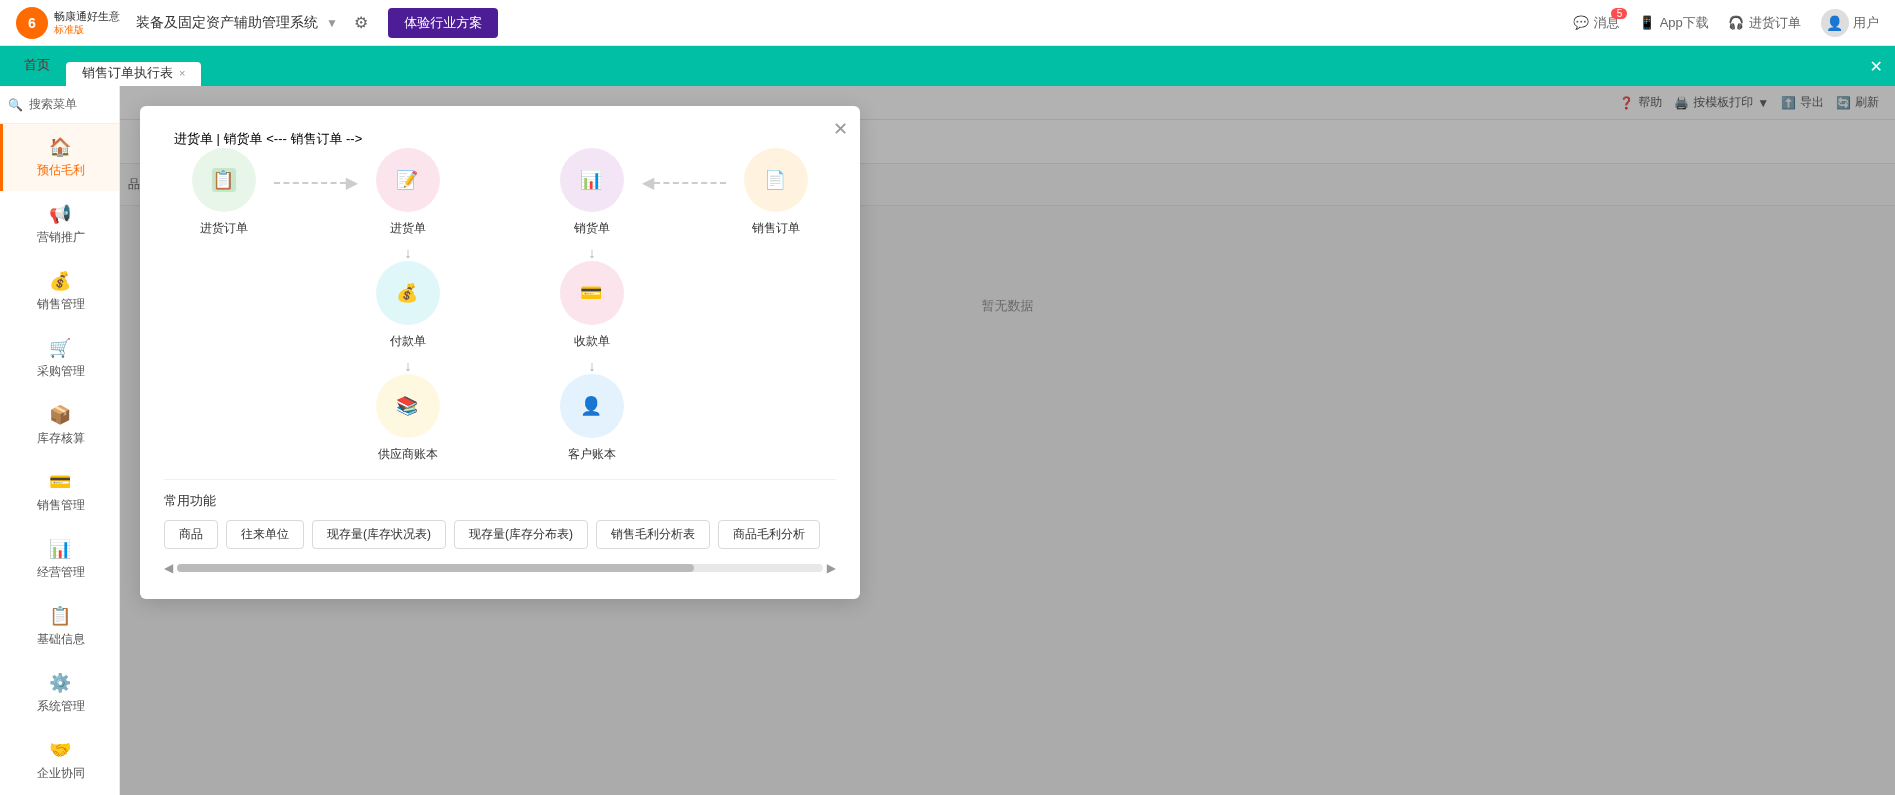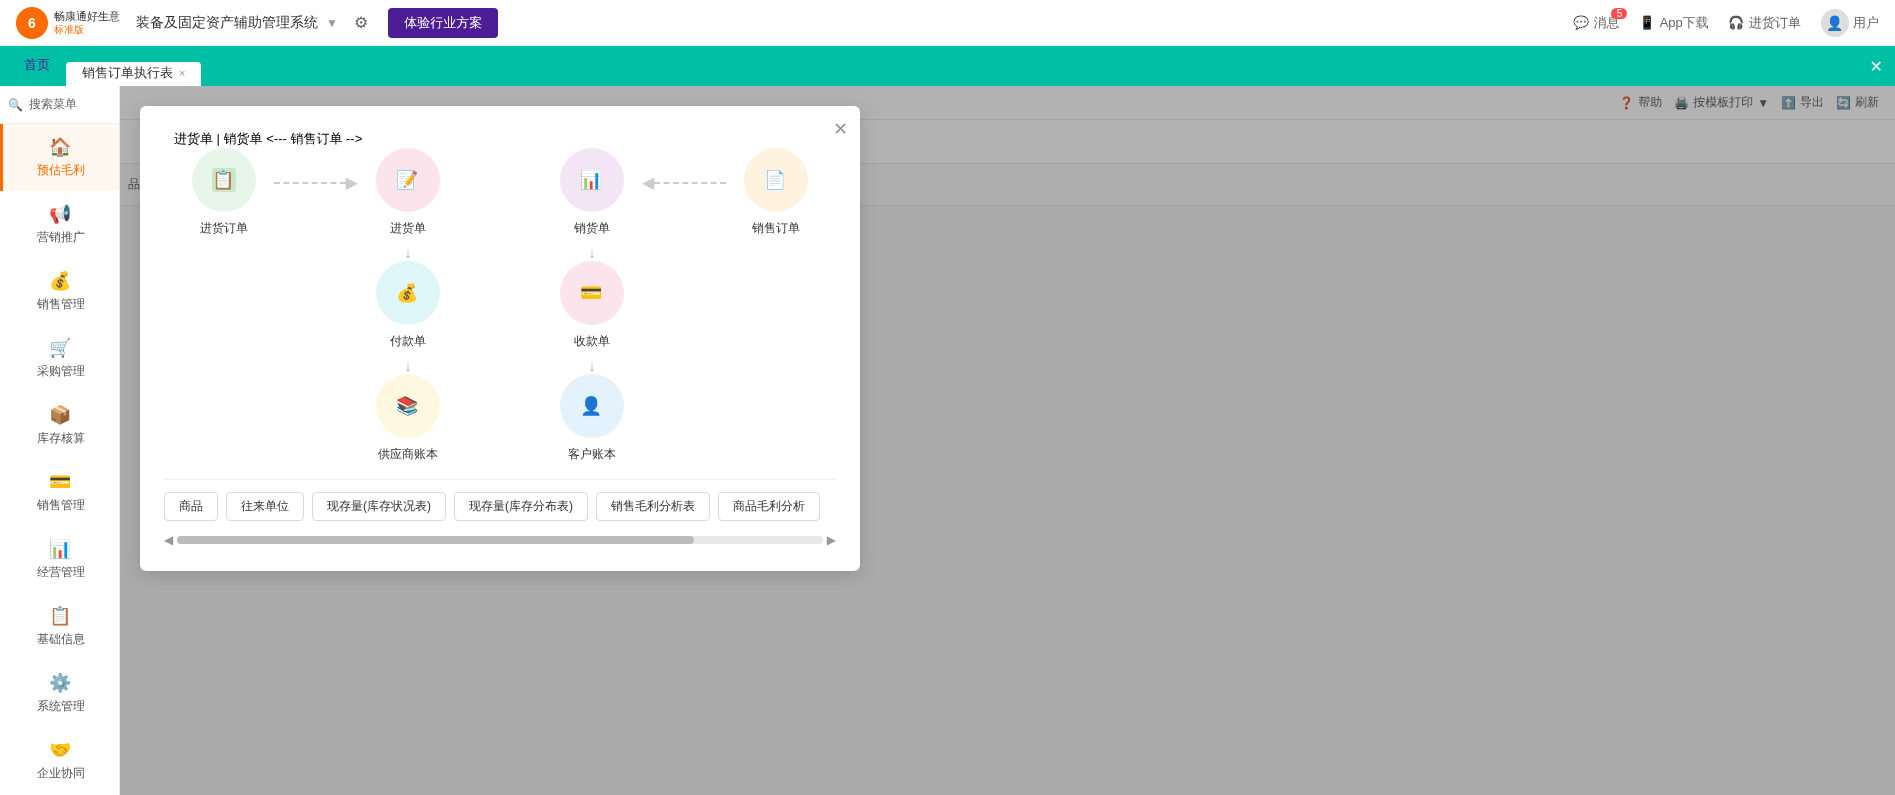--- a/index.html
+++ b/index.html
@@ -116,21 +116,21 @@
       background: #00bfa5;
       display: flex;
       align-items: stretch;
       padding: 0 8px;
       position: relative;
     }
     .nav-tab {
       display: flex;
       align-items: center;
       padding: 0 16px;
-      color: #4c1d95;
+      color: #7f1d1d;
       font-size: 13px;
       cursor: pointer;
       gap: 6px;
       border-bottom: 2px solid transparent;
       white-space: nowrap;
     }
     .nav-tab.active {
       background: #fff;
       color: #333;
       border-radius: 4px 4px 0 0;
@@ -553,20 +553,23 @@
       <div class="th-cell" style="width:100px;">商品</div>
       <div class="th-cell" style="width:80px;">金额</div>
       <div class="th-cell" style="width:80px;">预估毛利</div>
       <div class="th-cell" style="width:80px;">预估毛利率</div>
       <div class="th-cell" style="width:60px;">订金</div>
       <div class="th-cell" style="width:100px;">累计收款金额</div>
       <div class="th-cell" style="width:80px;">收款比例</div>
       <div class="th-cell" style="width:80px;">还差多少天</div>
     </div>
 
+    <div class="empty-data">
+      <span>暂无数据</span>
+    </div>
 
     <div class="modal-overlay">
       <div class="modal-box">
         <span class="modal-close">✕</span>
 
         <div style="padding: 0 10px;">
            进货单  |  销货单 &lt;--- 销售订单 --&gt;
           <div style="display:flex; align-items:center; justify-content:center; gap:0; margin-bottom:8px;">
 
             <div class="flow-item">
@@ -694,20 +697,21 @@
                 </svg>
               </div>
               <span class="flow-label">客户账本</span>
             </div>
             <div style="flex:1;"></div>
             <div style="width:100px;"></div>
           </div>
         </div>
 
         <div class="common-functions">
+          <div class="cf-title">常用功能</div>
           <div class="cf-row">
             <button class="cf-btn">商品</button>
             <button class="cf-btn">往来单位</button>
             <button class="cf-btn">现存量(库存状况表)</button>
             <button class="cf-btn">现存量(库存分布表)</button>
             <button class="cf-btn">销售毛利分析表</button>
             <button class="cf-btn">商品毛利分析</button>
           </div>
         </div>
 

